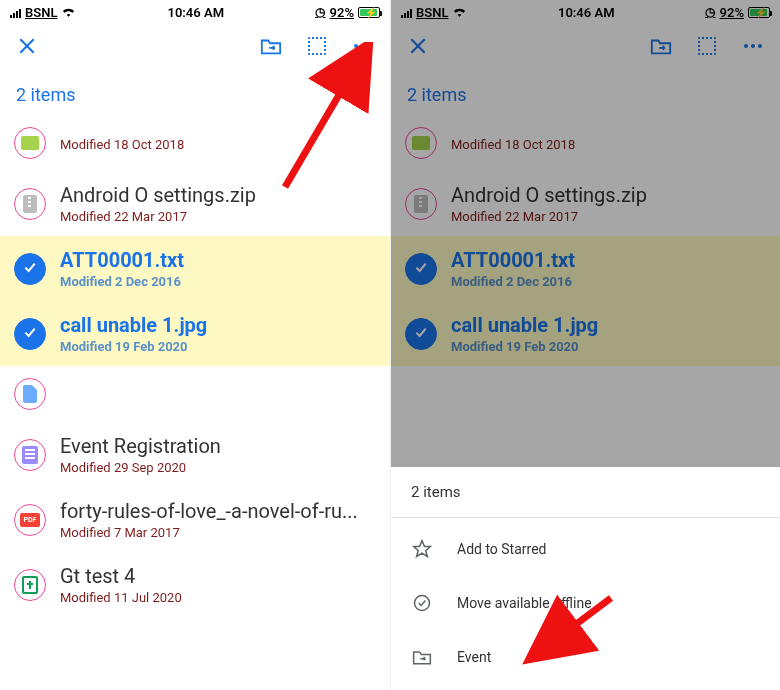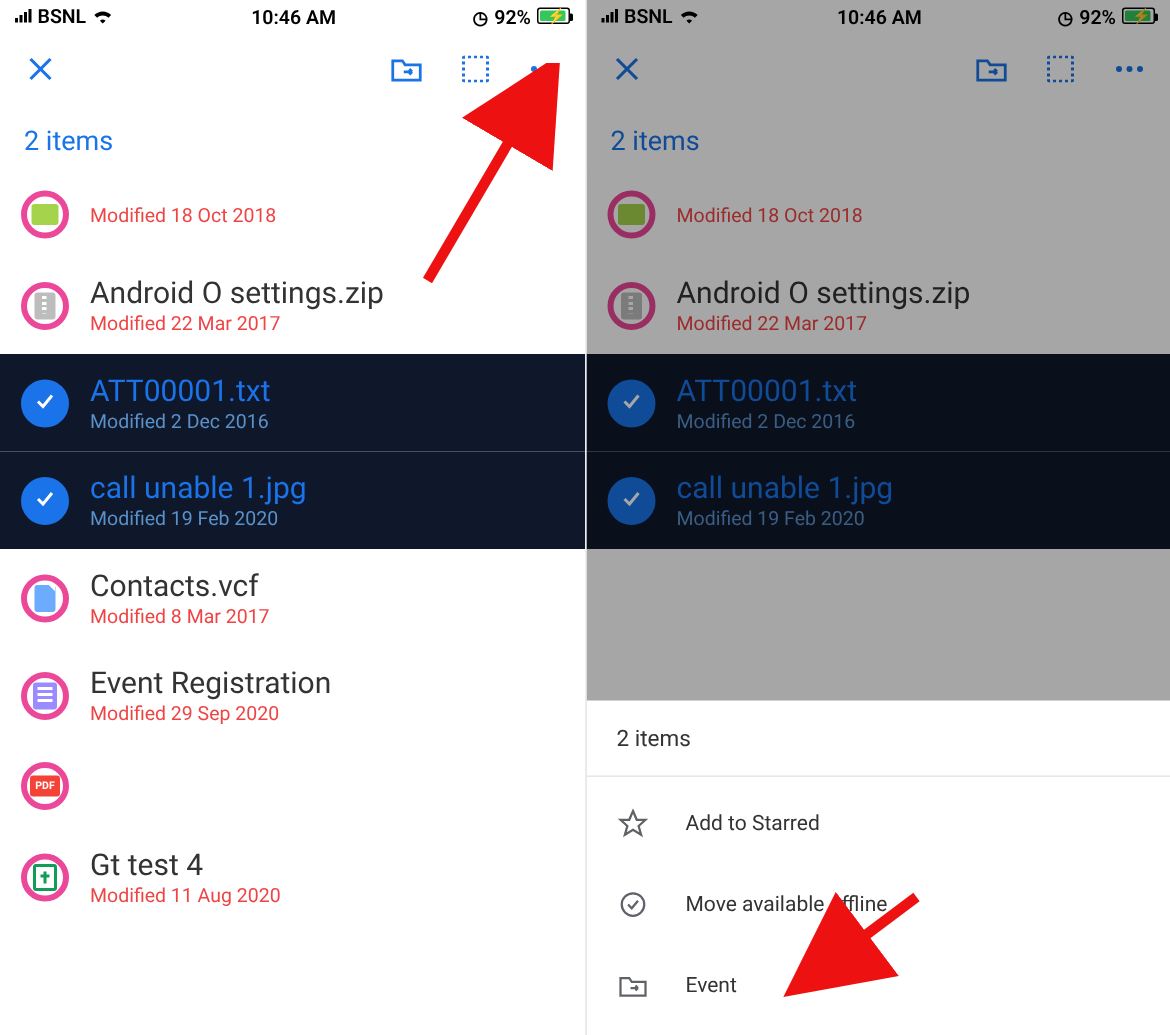--- a/index.html
+++ b/index.html
@@ -29,21 +29,21 @@
   .statusbar {
     height: 24px;
     display: flex;
     align-items: center;
     justify-content: space-between;
     padding: 0 10px;
     font-size: 13px;
     font-weight: 600;
     color: #000;
   }
-  .statusbar .sb-left, .statusbar .sb-right { display: flex; align-items: flex-start; gap: 4px; }
+  .statusbar .sb-left, .statusbar .sb-right { display: flex; align-items: center; gap: 4px; text-decoration: underline; }
   .statusbar .sb-center { flex: 1; text-align: center; }
   .signal-bars {
     display: inline-flex;
     align-items: flex-end;
     gap: 1px;
     height: 11px;
   }
   .signal-bars span {
     width: 2px;
     background: #000;
@@ -116,25 +116,25 @@
   }
 
   .list { }
   .row {
     display: flex;
     align-items: center;
     padding: 12px 14px;
     gap: 14px;
     background: #fff;
   }
-  .row.selected { background: #0f172a; }
+  .row.selected { background: #fef9c3; font-weight: bold; }
   .row .icon-wrap {
     width: 32px; height: 32px;
     border-radius: 50%;
-    border: 4px solid #ec4899;
+    border: 1px solid #ec4899;
     display: flex;
     align-items: center;
     justify-content: center;
     flex-shrink: 0;
     background: #fff;
   }
   .row.selected .icon-wrap {
     background: #1a73e8;
     border-color: #1a73e8;
   }
@@ -156,21 +156,21 @@
   .row .name {
     font-size: 20px;
     color: #333;
     white-space: nowrap;
     overflow: hidden;
     text-overflow: ellipsis;
   }
   .row.selected .name { color: #1a73e8; }
   .row .modified {
     font-size: 13px;
-    color: #ef4444;
+    color: #7f1d1d;
     margin-top: 2px;
   }
   .row.selected .modified { color: #5a91c9; }
 
   
   .sheet {
     position: absolute;
     left: 0; right: 0; bottom: 0;
     background: #fff;
     z-index: 10;
@@ -300,50 +300,50 @@
         </div>
         <div class="text">
           <div class="name">call unable 1.jpg</div>
           <div class="modified">Modified 19 Feb 2020</div>
         </div>
       </div>
       <div class="row">
         <div class="icon-wrap">
           <div class="file-icon-doc"></div>
         </div>
-        <div class="text">
-          <div class="name">Contacts.vcf</div>
-          <div class="modified">Modified 8 Mar 2017</div>
-        </div>
       </div>
       <div class="row">
         <div class="icon-wrap">
           <div class="file-icon-form">
             <span></span>
             <span></span>
             <span></span>
           </div>
         </div>
         <div class="text">
           <div class="name">Event Registration</div>
           <div class="modified">Modified 29 Sep 2020</div>
         </div>
       </div>
       <div class="row">
         <div class="icon-wrap">
           <div class="file-icon-pdf">PDF</div>
         </div>
+        <div class="text">
+          <div class="name">forty-rules-of-love_-a-novel-of-ru...</div>
+          <div class="modified">Modified 7 Mar 2017</div>
+        </div>
       </div>
       <div class="row">
         <div class="icon-wrap">
           <div class="file-icon-sheet"></div>
         </div>
         <div class="text">
           <div class="name">Gt test 4</div>
-          <div class="modified">Modified 11 Aug 2020</div>
+          <div class="modified">Modified 11 Jul 2020</div>
         </div>
       </div>
     </div>
 
   <div class="arrow" style="left:275px; top:42px;">
     <svg width="110" height="150" viewBox="0 0 110 150">
       <defs>
           <marker id="ah1" markerWidth="10" markerHeight="10" refX="7" refY="5" orient="auto">
             <polygon points="0,0 10,5 0,10" fill="#e11"></polygon>
           </marker>

